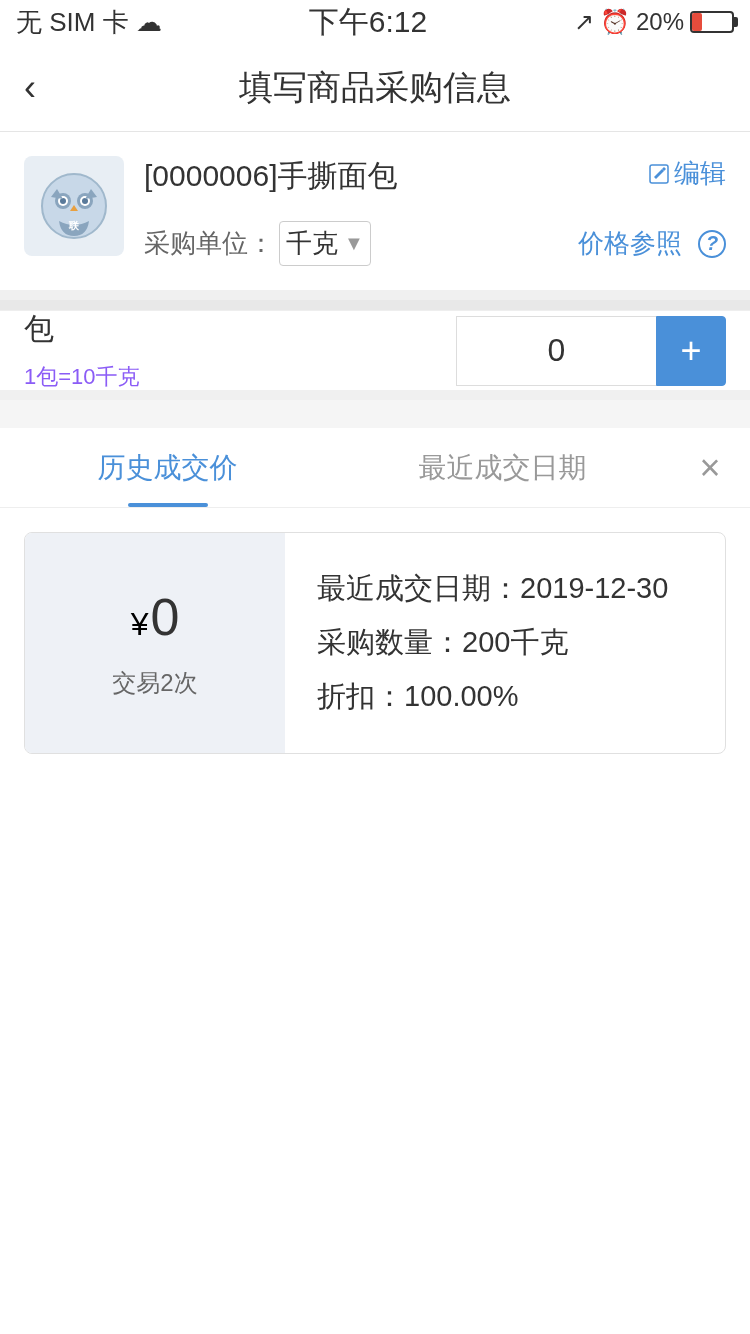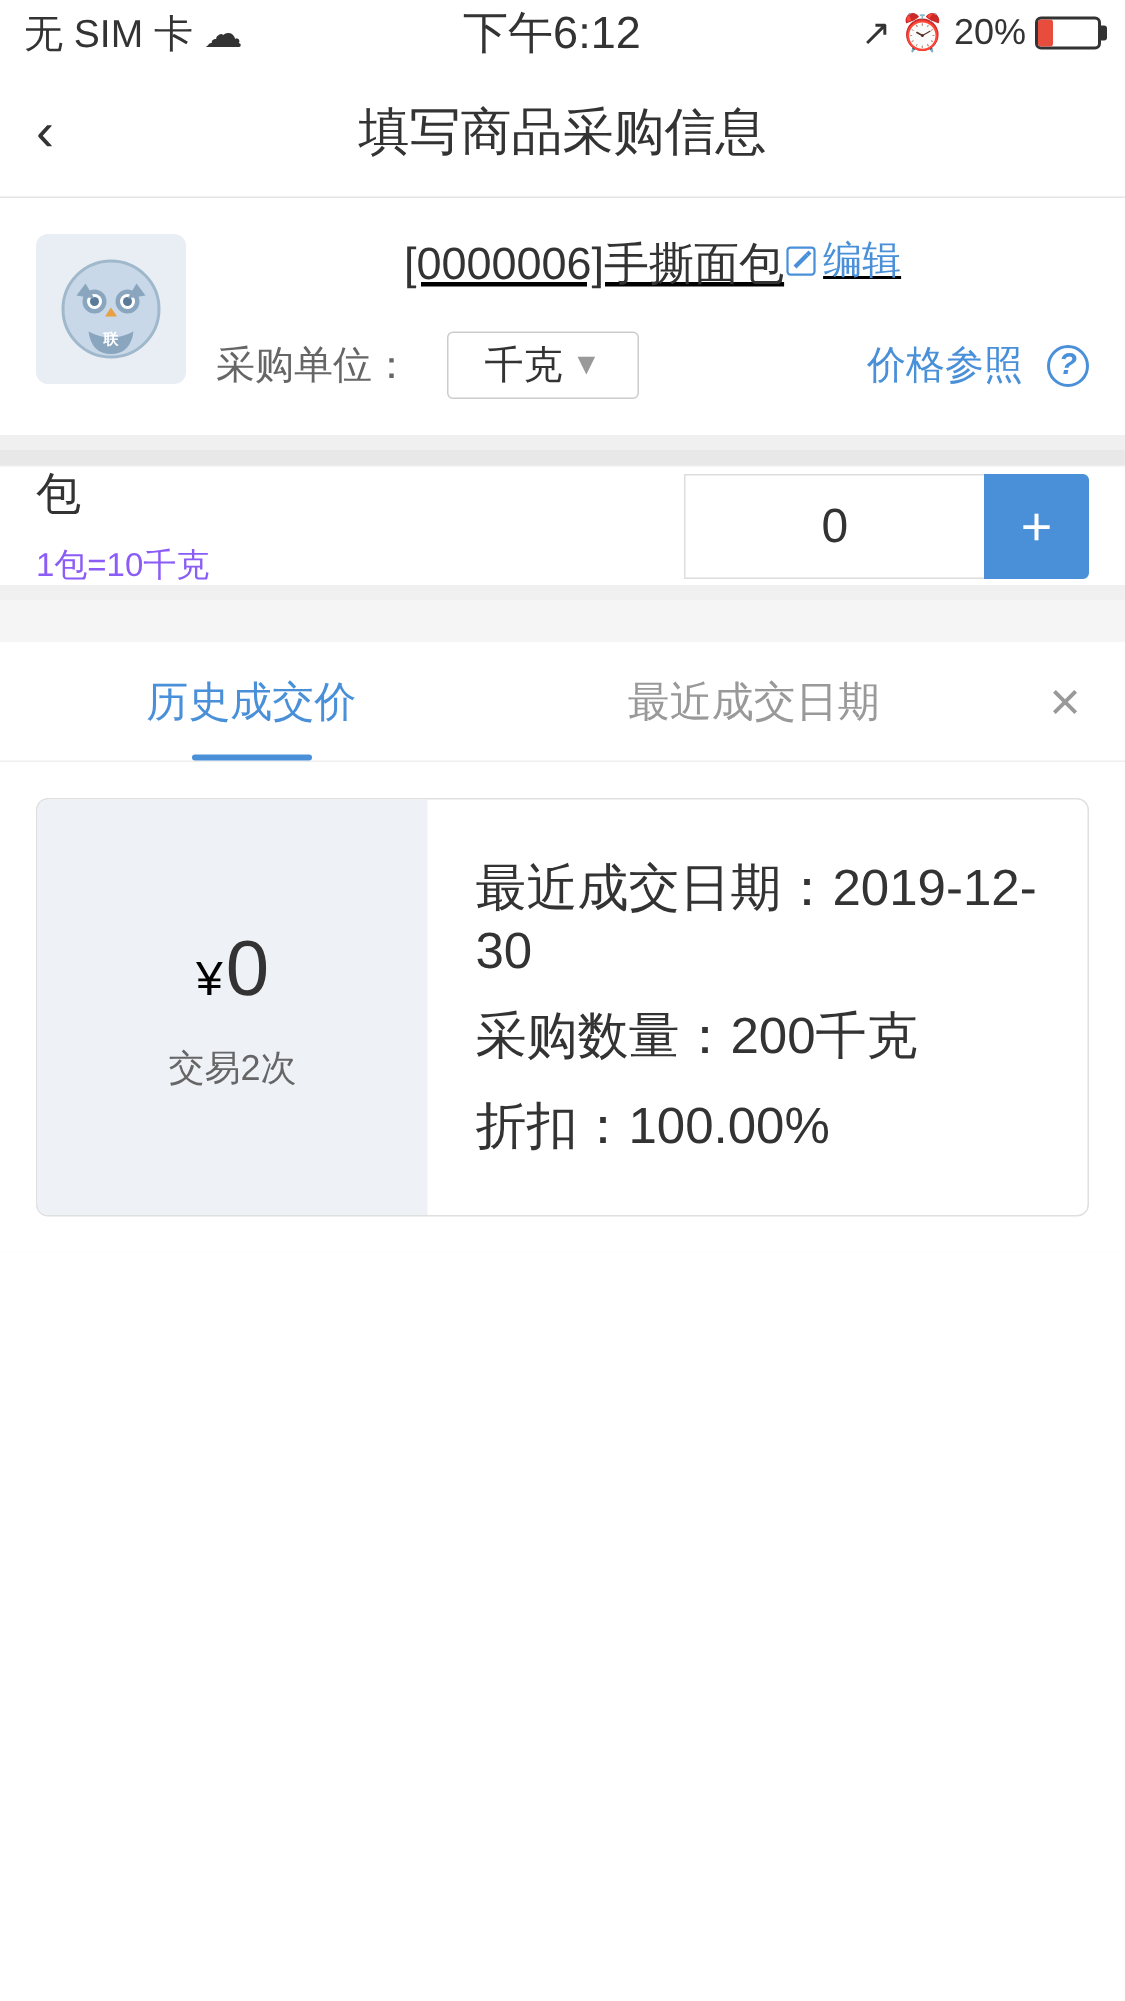--- a/index.html
+++ b/index.html
@@ -118,24 +118,23 @@
       height: 70px;
       display: flex;
       align-items: center;
       justify-content: center;
     }
     .product-info {
       flex: 1;
     }
     .product-header {
       display: flex;
-      justify-content: center;
+      justify-content: space-between;
       align-items: flex-start;
       margin-bottom: 24px;
-      text-decoration: underline;
     }
     .product-name {
       font-size: 30px;
       color: #333;
       font-weight: 500;
     }
     .edit-btn {
       font-size: 26px;
       color: #4a90d9;
       display: flex;
@@ -150,21 +149,21 @@
     }
     .unit-label {
       font-size: 26px;
       color: #666;
     }
     .unit-select {
       display: flex;
       align-items: center;
       border: 1px solid #ccc;
       border-radius: 4px;
-      padding: 4px 24px;
+      padding: 4px 6px;
       font-size: 26px;
       color: #333;
       background: #fff;
       gap: 6px;
     }
     .unit-select-arrow {
       font-size: 20px;
       color: #999;
     }
     .price-ref {
@@ -321,21 +320,21 @@
       margin-top: 20px;
     }
     .price-card-right {
       flex: 1;
       padding: 36px 32px;
       display: flex;
       flex-direction: column;
       gap: 14px;
     }
     .price-detail-row {
-      font-size: 34px;
+      font-size: 29px;
       color: #333;
     }
 
     
     .content-filler {
       background: #fff;
       flex: 1;
       min-height: 600px;
     }
   </style>
@@ -393,21 +392,21 @@
       <span class="edit-btn">
         <svg width="22" height="22" viewBox="0 0 22 22">
           <rect x="2" y="2" width="18" height="18" rx="2" fill="none" stroke="#4a90d9" stroke-width="1.5"></rect>
           <path d="M6 14 L10 10 L14 6 L16 8 L12 12 L8 16Z" fill="#4a90d9"></path>
           <path d="M14 6 L16 4 L18 6 L16 8Z" fill="#4a90d9"></path>
         </svg>
         <span>编辑</span>
       </span>
     </div>
     <div class="product-unit-row">
-      <div style="display:flex;align-items:center;gap:24px;">
+      <div style="display:flex;align-items:center;gap:5px;">
         <span class="unit-label">采购单位：</span>
         <div class="unit-select">
           <span>千克</span>
           <span class="unit-select-arrow">▼</span>
         </div>
       </div>
       <div class="price-ref">
         <span>价格参照</span>
         <div class="price-ref-icon">?</div>
       </div>

